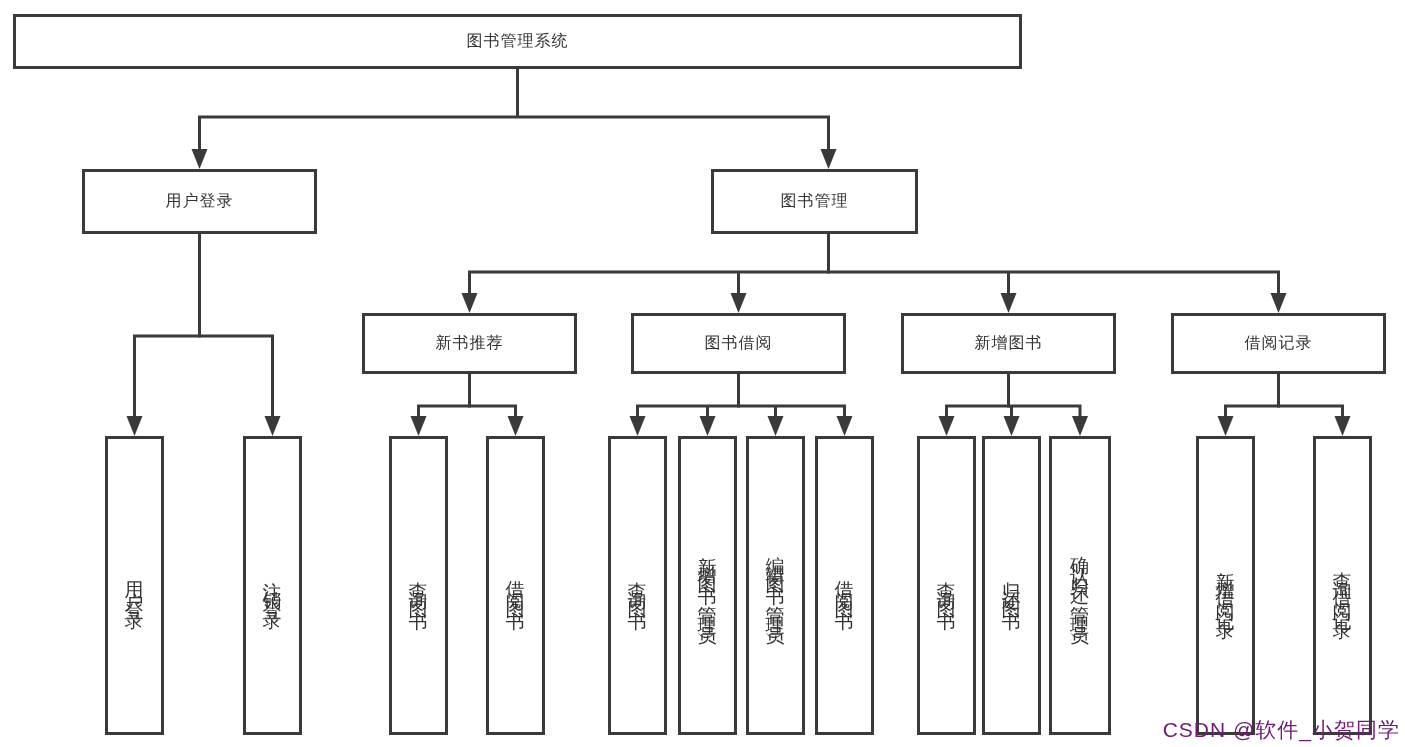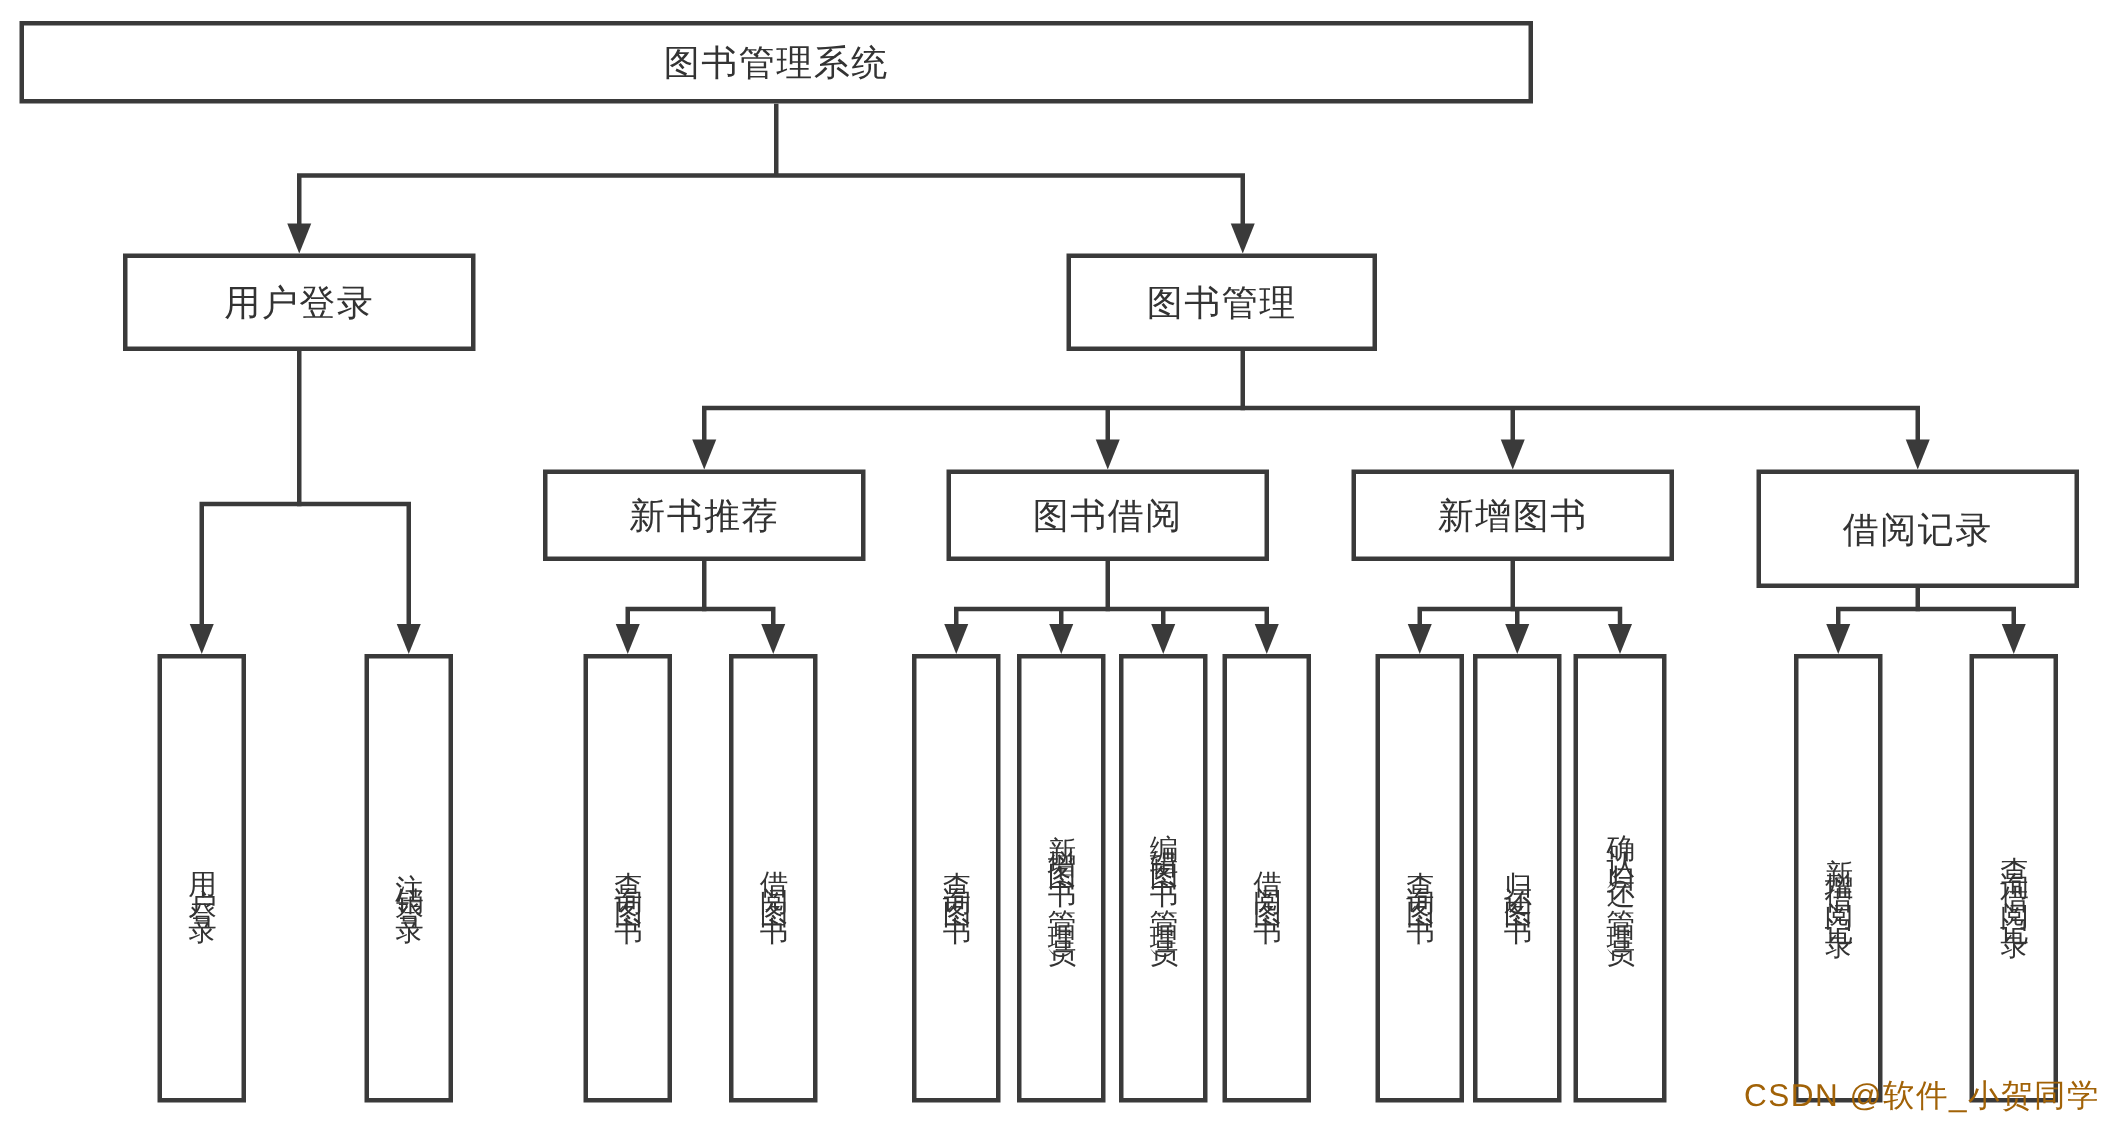--- a/index.html
+++ b/index.html
@@ -13,35 +13,35 @@
   .wires{position:absolute;left:0;top:0;}
   .node{
     position:absolute;
     box-sizing:border-box;
     background:#ffffff;
     border:3px solid #3a3a3a;
     display:flex;
     align-items:center;
     justify-content:center;
     color:#333333;
-    font-size:24px;
+    font-size:16px;
     letter-spacing:1px;
     text-align:center;
   }
   .node.v{
     writing-mode:vertical-rl;
     text-orientation:mixed;
     font-size:19px;
     letter-spacing:10px;
     line-height:1;
   }
   .watermark{
     position:absolute;
     right:5px;bottom:3px;
-    color:#a16207;
+    color:#701a75;
     font-size:21px;
     letter-spacing:1px;
     white-space:nowrap;
     margin-top:32px;
   }
 </style>
 </head>
 <body>
 
 <div class="canvas">
@@ -102,21 +102,21 @@
   </svg>
 
   <div class="node" style="left:13px;top:14px;width:1009px;height:55px">图书管理系统</div>
 
   <div class="node" style="left:82px;top:169px;width:235px;height:65px">用户登录</div>
   <div class="node" style="left:711px;top:169px;width:207px;height:65px">图书管理</div>
 
   <div class="node" style="left:631px;top:313px;width:215px;height:61px">图书借阅</div>
   <div class="node" style="left:362px;top:313px;width:215px;height:61px">新书推荐</div>
   <div class="node" style="left:901px;top:313px;width:215px;height:61px">新增图书</div>
-  <div class="node" style="left:1171px;top:313px;width:215px;height:79px">借阅记录</div>
+  <div class="node" style="left:1171px;top:313px;width:215px;height:61px">借阅记录</div>
 
   <div class="node v" style="left:105px;top:436px;width:59px;height:299px">用户登录</div>
   <div class="node v" style="left:243px;top:436px;width:59px;height:299px">注销登录</div>
 
   <div class="node v" style="left:389px;top:436px;width:59px;height:299px">查询图书</div>
   <div class="node v" style="left:486px;top:436px;width:59px;height:299px">借阅图书</div>
 
   <div class="node v" style="left:608px;top:436px;width:59px;height:299px">查询图书</div>
   <div class="node v" style="left:678px;top:436px;width:59px;height:299px">新增图书（管理员）</div>
   <div class="node v" style="left:746px;top:436px;width:59px;height:299px">编辑图书（管理员）</div>

